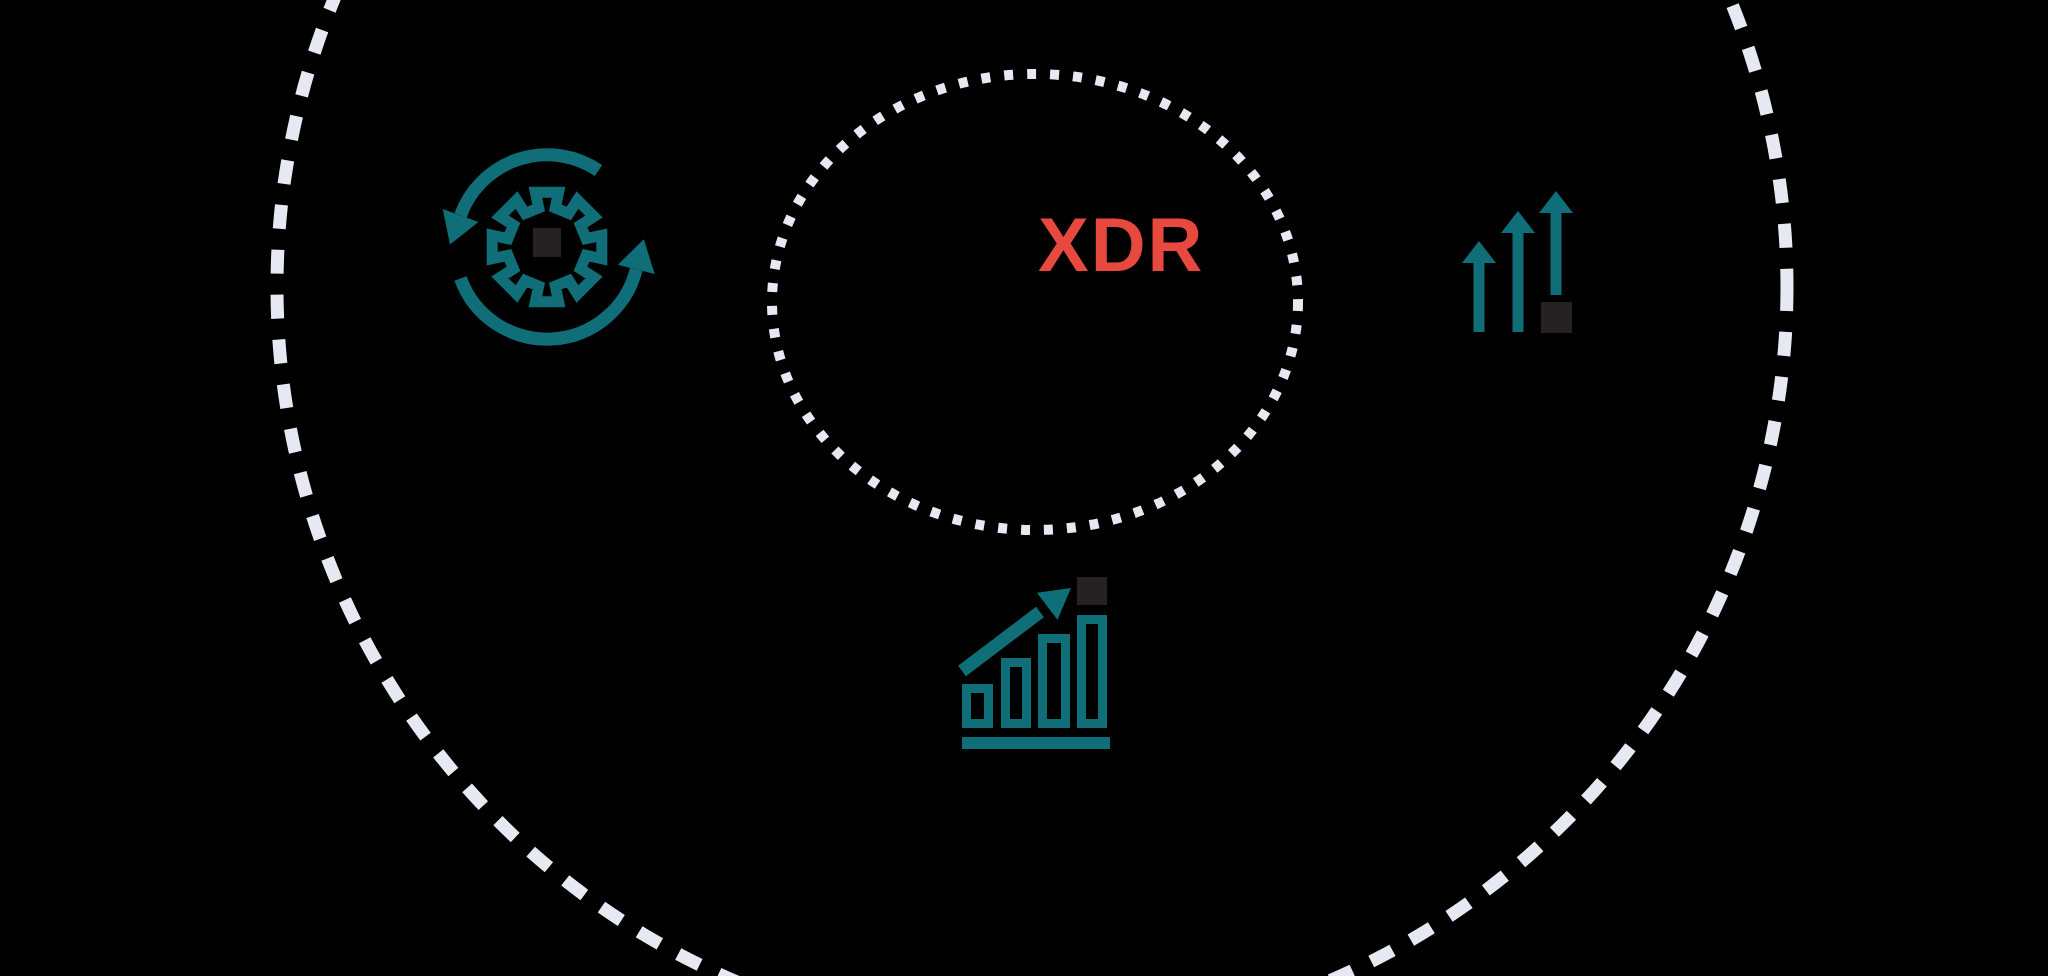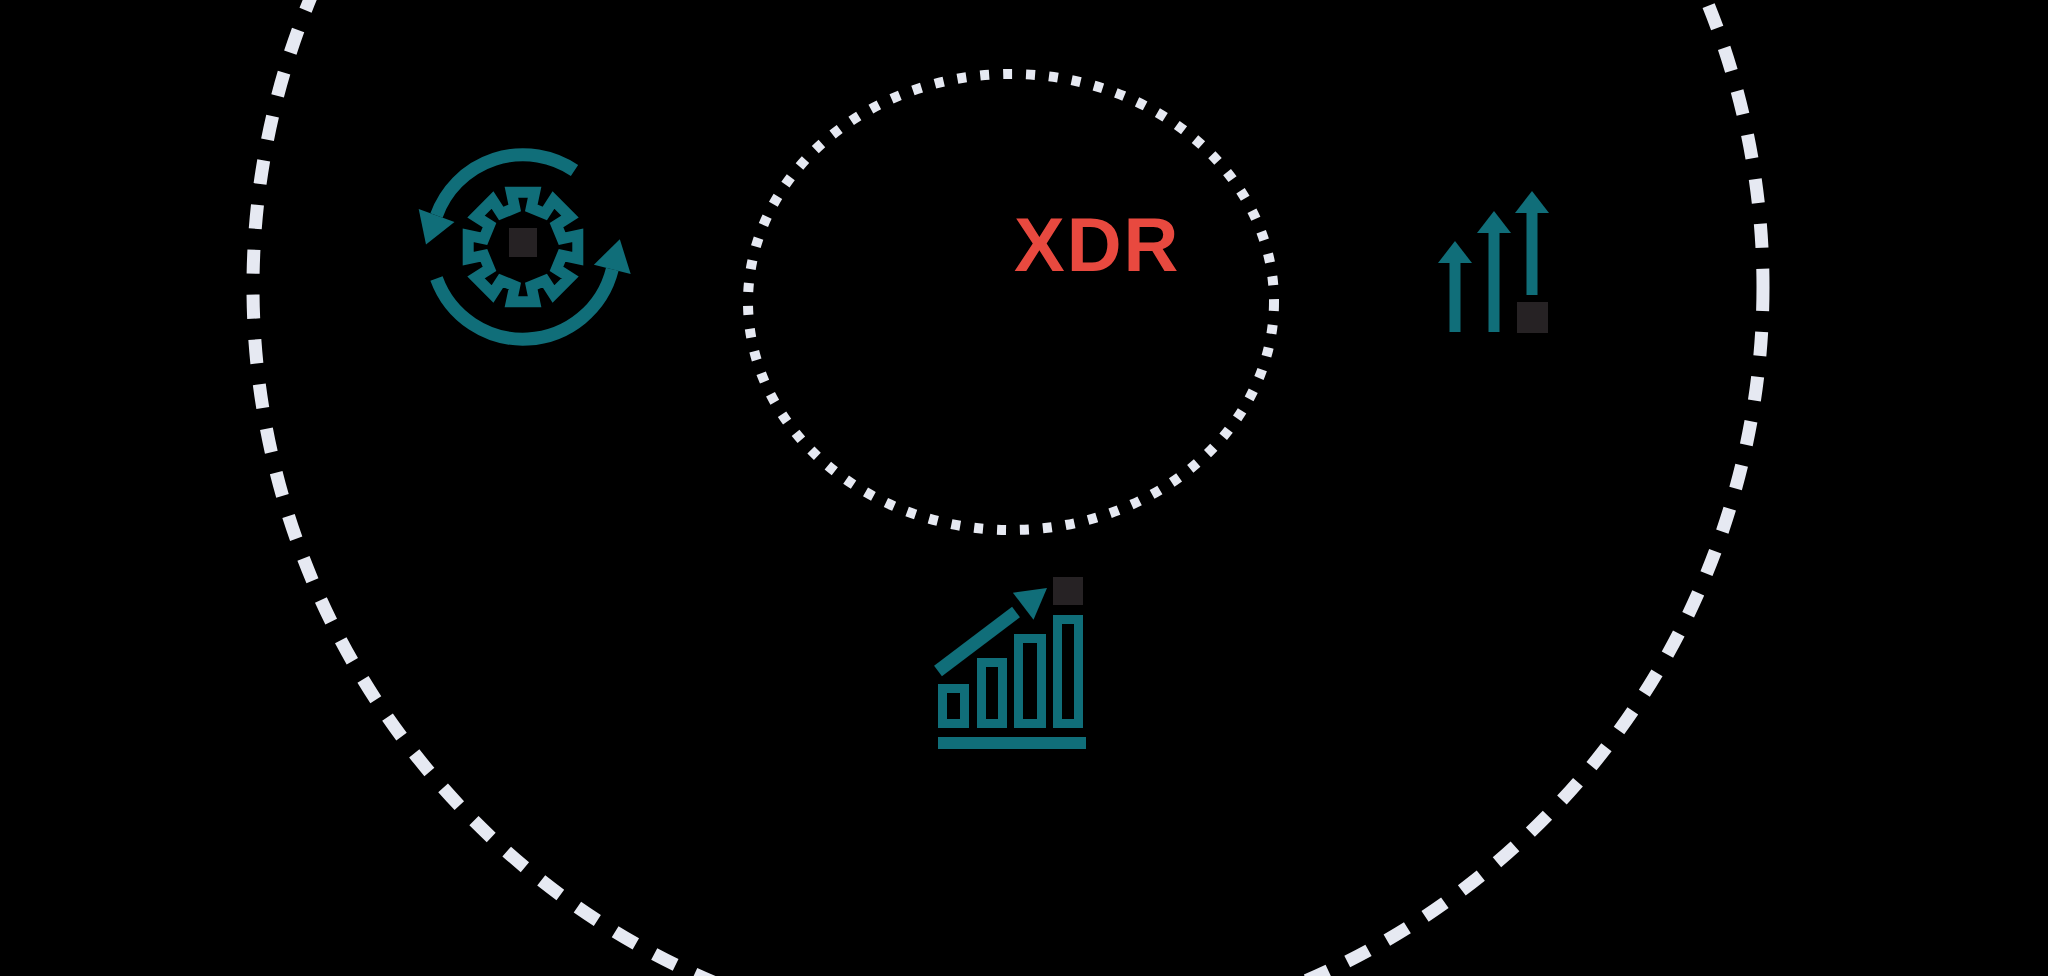--- a/index.html
+++ b/index.html
@@ -16,20 +16,21 @@
     width: 2048px;
     height: 976px;
     overflow: hidden;
     font-family: "Liberation Sans", sans-serif;
   }
   .stage {
     position: relative;
     width: 1796px;
     height: 976px;
     background: var(--bg);
+    margin-left: 24px;
   }
   svg { display: block; }
   .dash-ring {
     fill: none;
     stroke: var(--dash);
     stroke-width: 13;
     stroke-dasharray: 24 21;
   }
   .dot-ring {
     fill: none;

